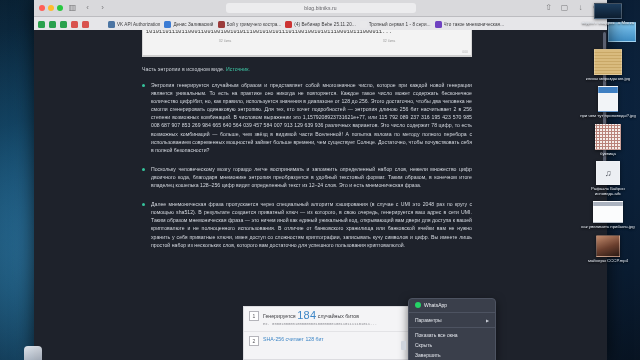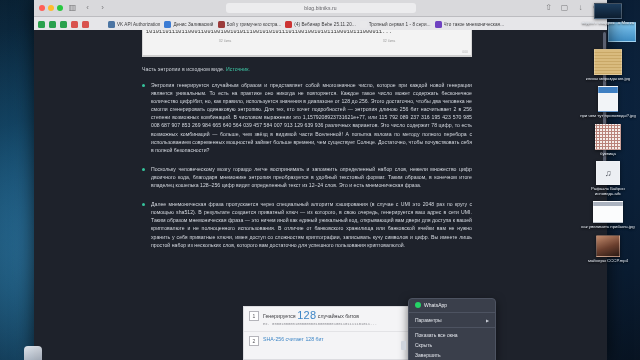--- a/index.html
+++ b/index.html
@@ -226,21 +226,21 @@
     </div>
   </div>
 </div>
 
 <div id="genwidget">
   <div class="genrow">
     <div class="stepno">1</div>
     <div>
       <div class="gentext">
         <span>Генерируется</span>
-        <span class="bignum">128</span>
+        <span class="bignum">184</span>
         <span>случайных битов</span>
       </div>
       <div class="genhex">Ex. 0000100000100000000100000001001101111101011...</div>
     </div>
   </div>
   <div class="genrow genrow2">
     <div class="stepno">2</div>
     <div class="linkish">
       <span>SHA-256 считает</span>
       <span>128 бит</span>

